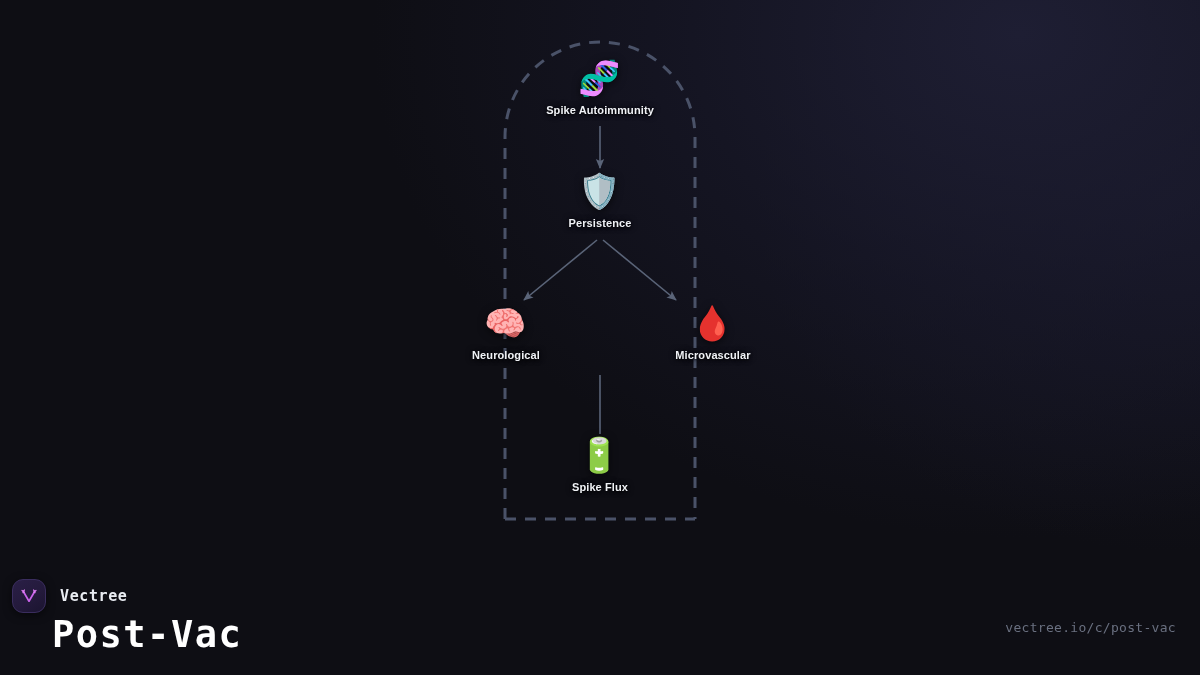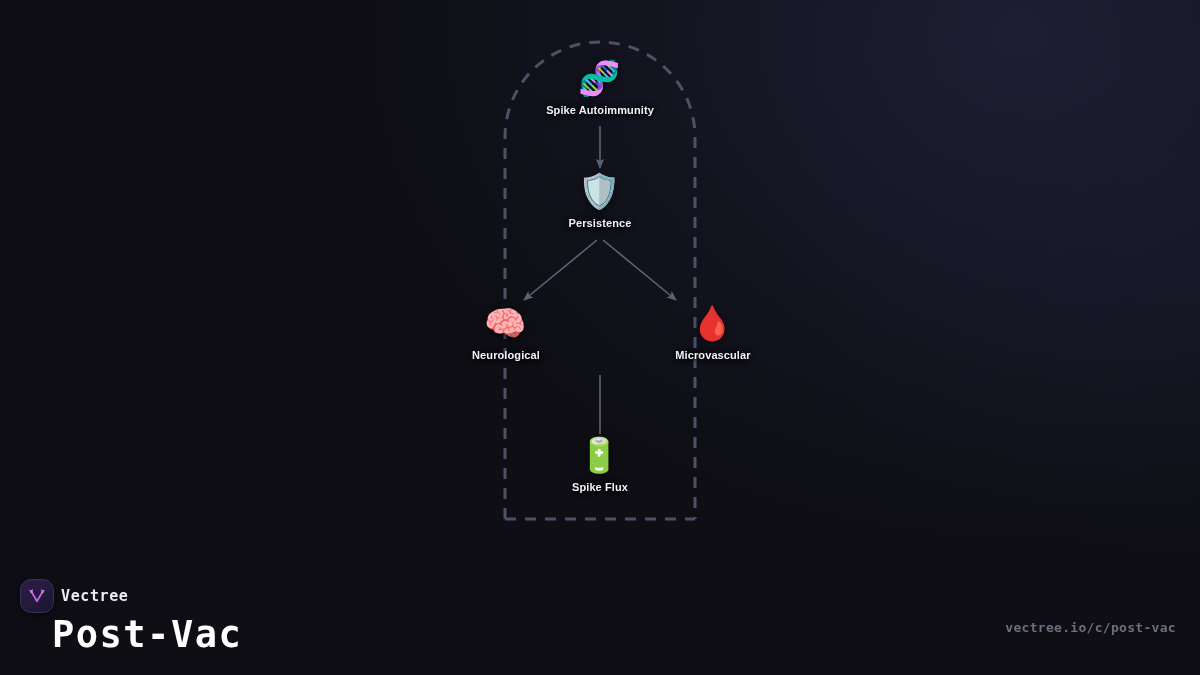--- a/index.html
+++ b/index.html
@@ -46,22 +46,22 @@
   }
 
   
   #footer {
     position:absolute;
     left:0; right:0; bottom:0;
     height:110px;
   }
   #brand-row {
     position:absolute;
-    left:20px; top:14px;
-    display:flex; align-items:center; gap:7px;
+    left:12px; top:14px;
+    display:flex; align-items:center; gap:14px;
   }
   #logo-mark {
     width:34px; height:34px;
     border-radius:11px;
     background:linear-gradient(145deg,#2a1f46 0%,#241a3c 55%,#1b1430 100%);
     border:1px solid #3a2d5e;
     display:flex; align-items:center; justify-content:center;
     box-shadow:0 2px 8px rgba(0,0,0,0.55);
   }
   #brand-name {
@@ -82,21 +82,20 @@
     line-height:44px;
     margin-left:28px;
   }
   #url-text {
     position:absolute;
     right:24px; bottom:40px;
     font-family:"DejaVu Sans Mono", monospace;
     font-size:13px;
     color:#6a7080;
     letter-spacing:0.3px;
-    font-weight:bold;
   }
 </style>
 </head>
 <body>
 
 <div id="bg-glow"></div>
 
 <svg id="canvas" viewBox="0 0 1200 675" width="1200" height="675">
   <defs>
     <marker id="arrowhead" markerWidth="7" markerHeight="7" refX="5.6" refY="3" orient="auto" markerUnits="strokeWidth">

